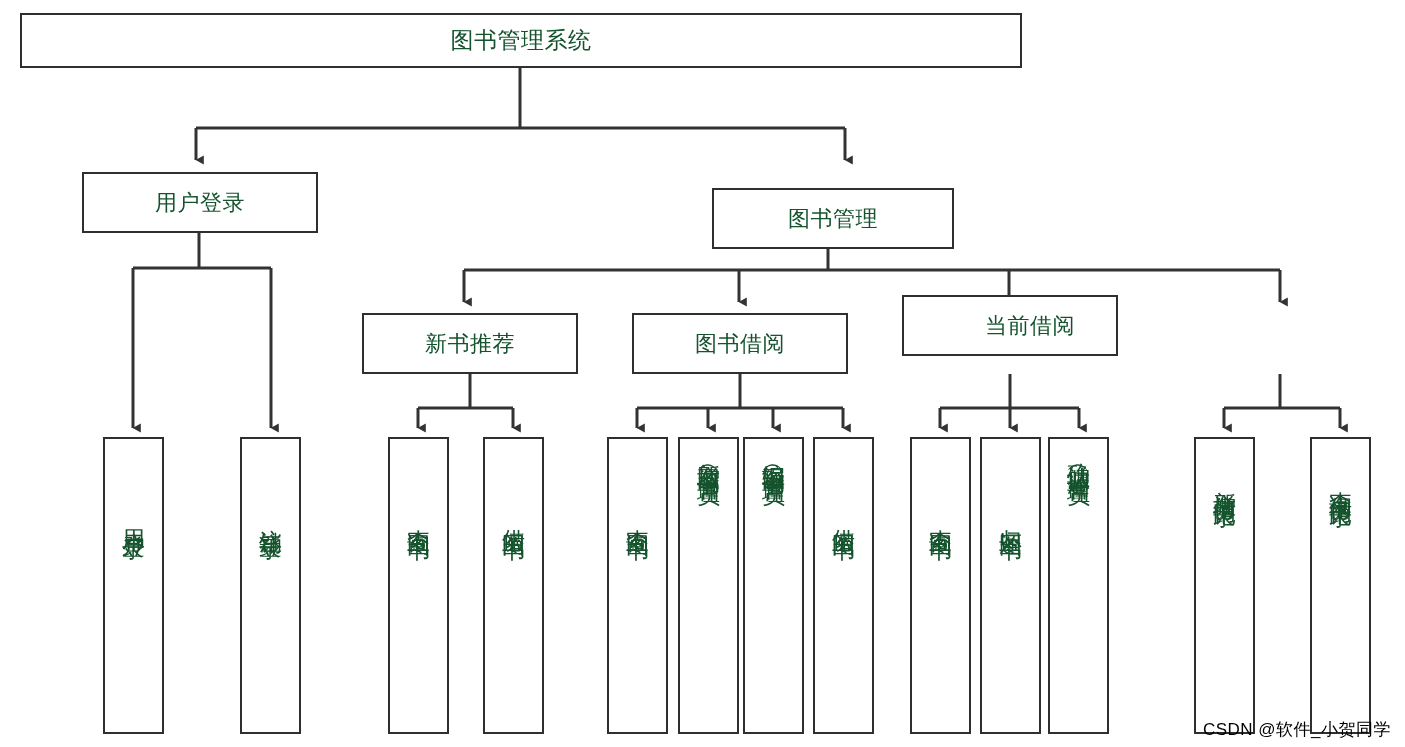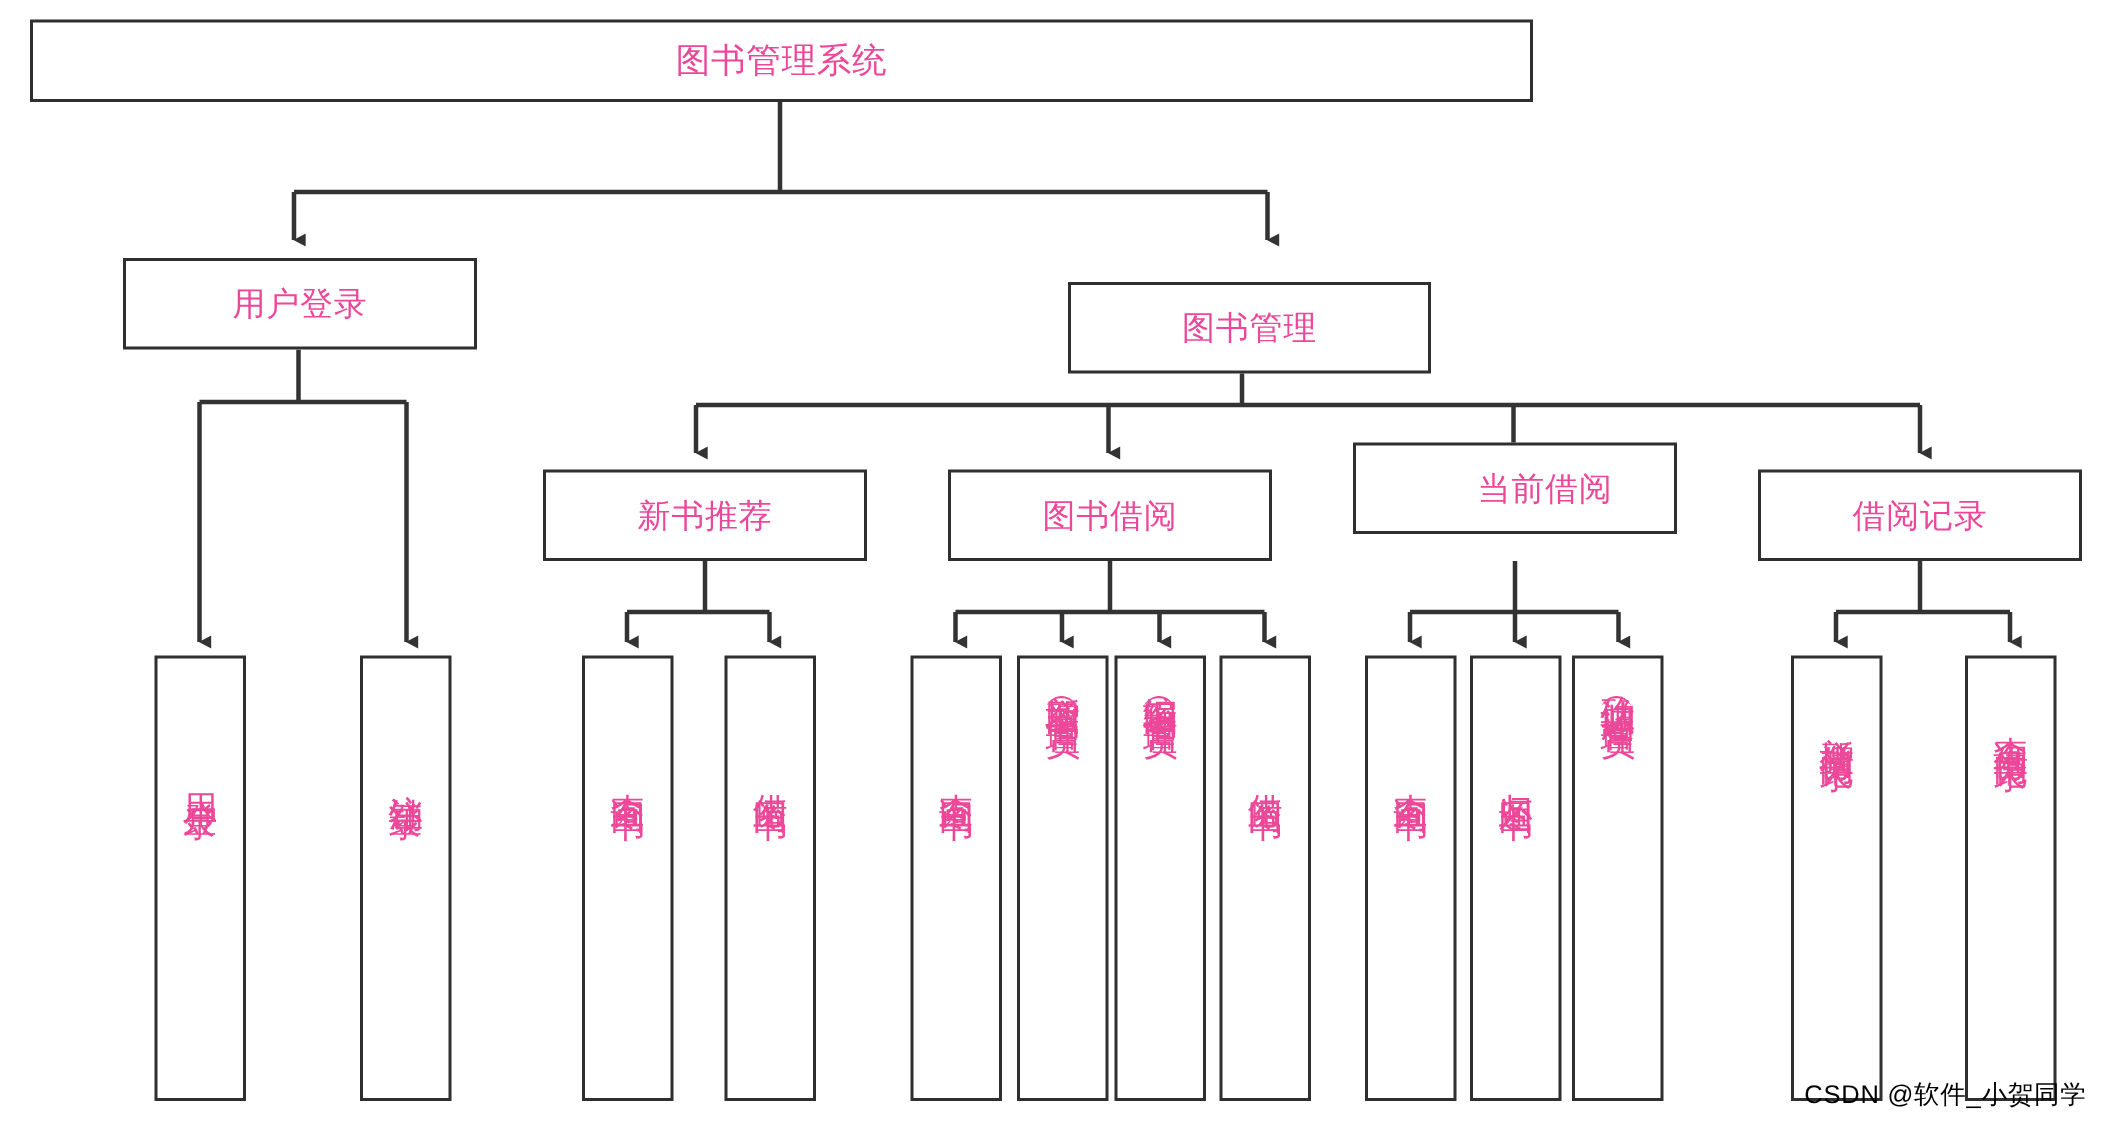--- a/index.html
+++ b/index.html
@@ -23,21 +23,21 @@
     pointer-events: none;
   }
   .node {
     position: absolute;
     box-sizing: border-box;
     background: #ffffff;
     border: 2.5px solid #2f2f2f;
     display: flex;
     align-items: center;
     justify-content: center;
-    color: #ec4899;
+    color: #14532d;
   }
   .node .lbl {
     display: block;
     text-align: center;
     line-height: 1.15;
     letter-spacing: 0.5px;
   }
   .node.horiz .lbl {
     font-size: 22px;
   }
@@ -133,23 +133,20 @@
 
   <div class="node horiz" style="left:632px; top:313px; width:216px; height:61px;">
     <span class="lbl">图书借阅</span>
   </div>
   <div class="node horiz" style="left:362px; top:313px; width:216px; height:61px;">
     <span class="lbl">新书推荐</span>
   </div>
   <div class="node horiz" style="left:902px; top:295px; width:216px; height:61px;padding-left:40px;">
     <span class="lbl">当前借阅</span>
   </div>
-  <div class="node horiz" style="left:1172px; top:313px; width:216px; height:61px;">
-    <span class="lbl">借阅记录</span>
-  </div>
 
   <div class="node vert" style="left:103px; top:437px; width:61px; height:297px; padding-top:72px;">
     <span class="lbl">用户登录</span>
   </div>
   <div class="node vert" style="left:240px; top:437px; width:61px; height:297px; padding-top:72px;">
     <span class="lbl">注销登录</span>
   </div>
 
   <div class="node vert" style="left:388px; top:437px; width:61px; height:297px; padding-top:72px;">
     <span class="lbl">查询图书</span>

